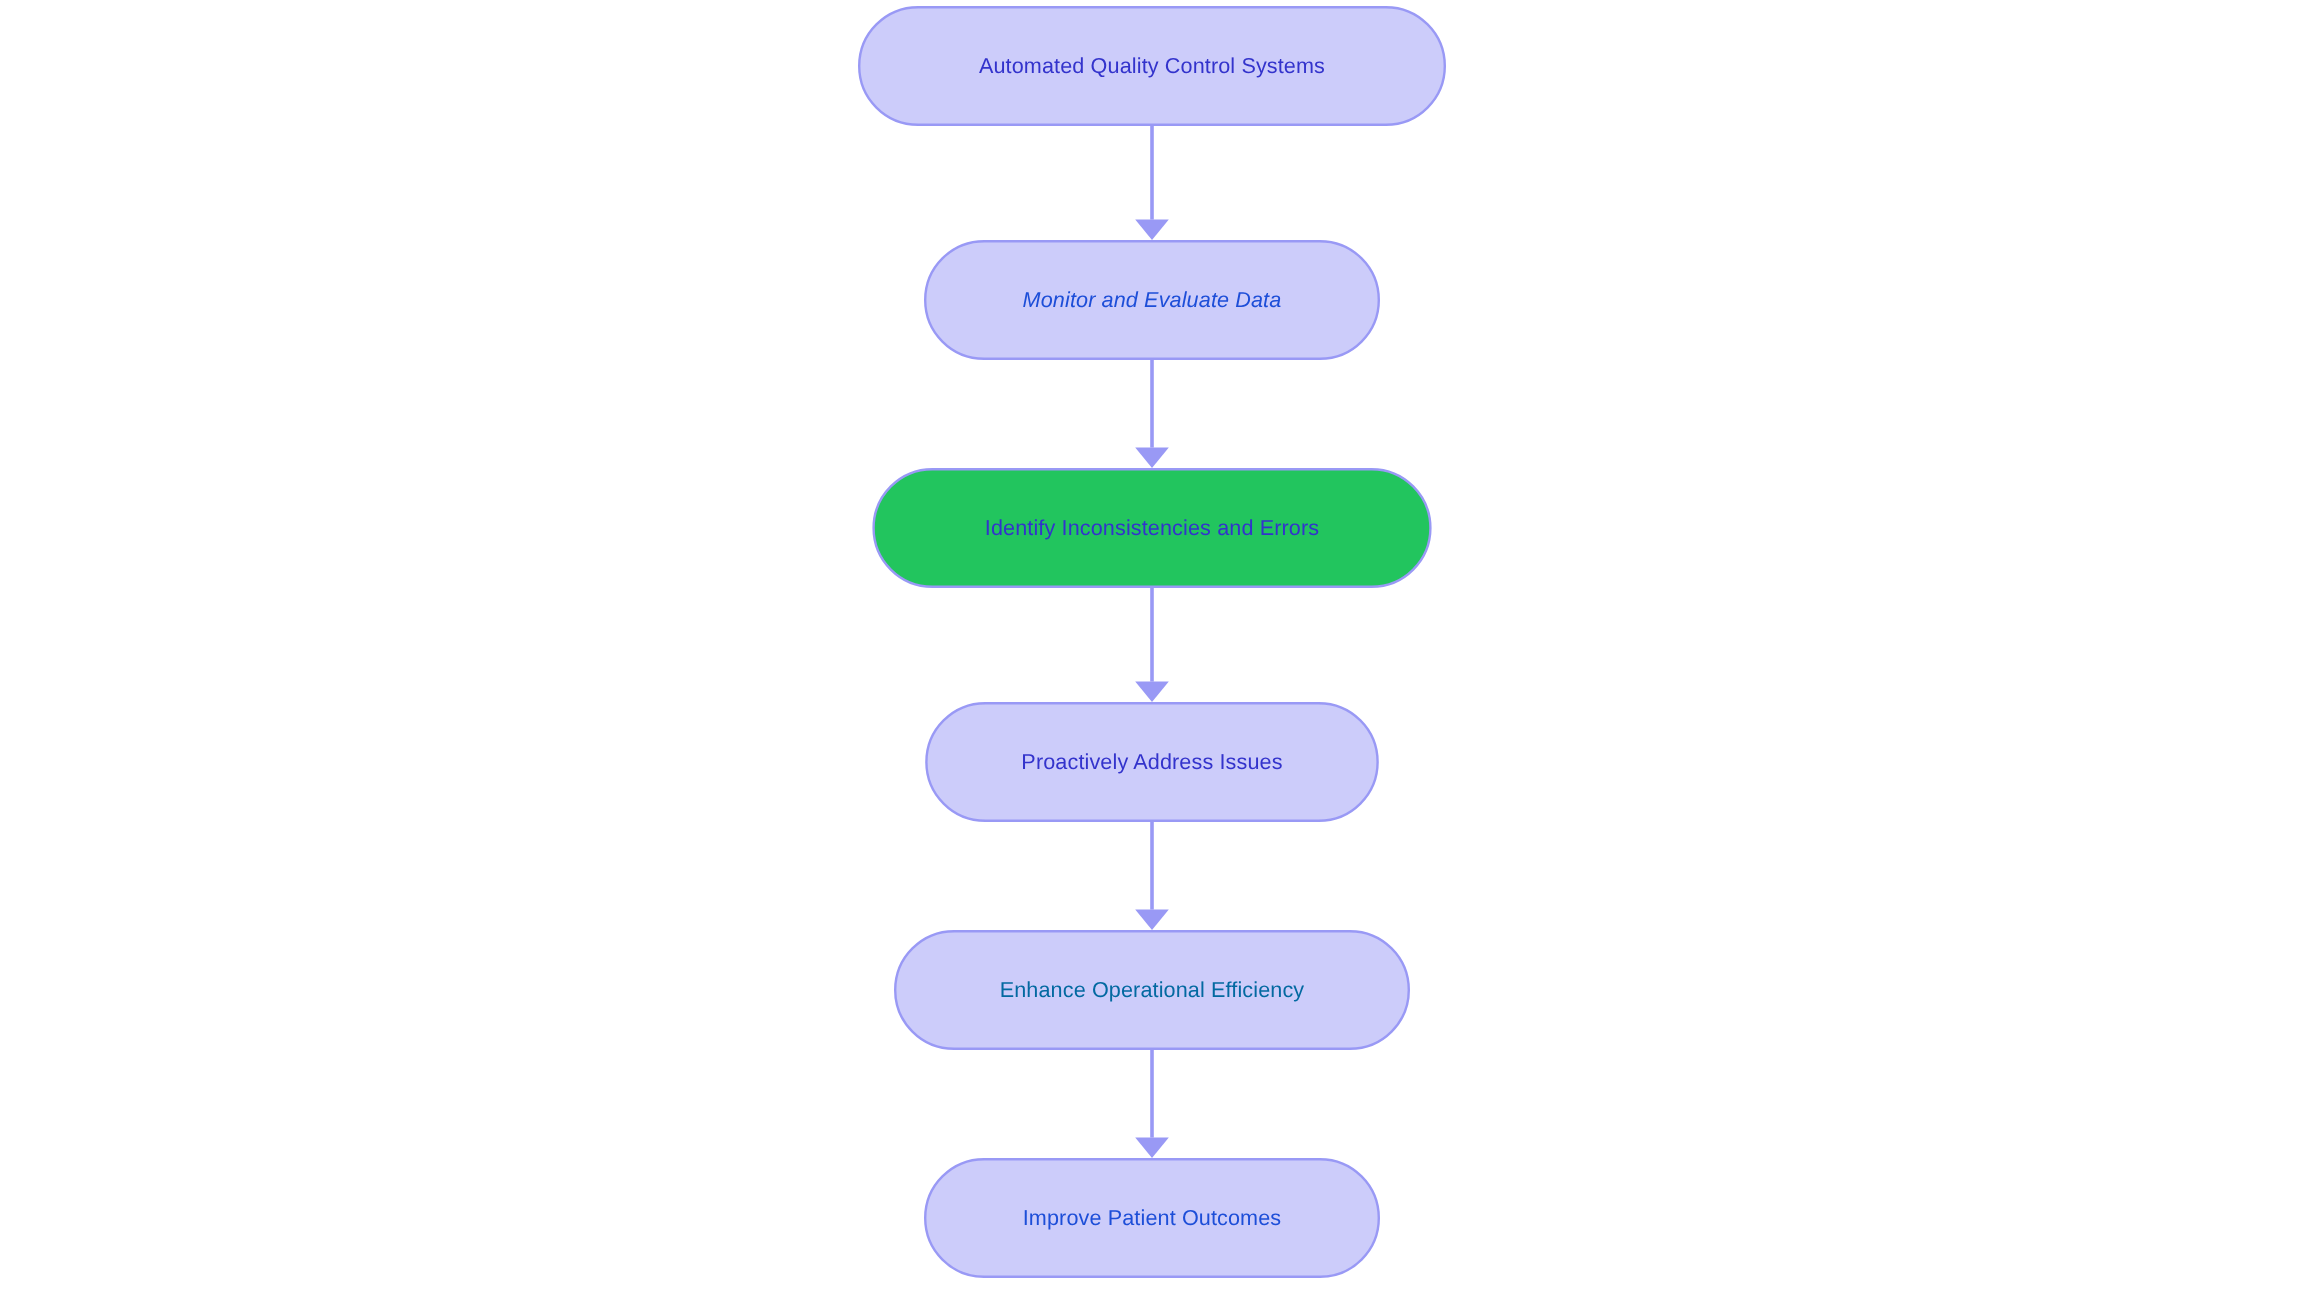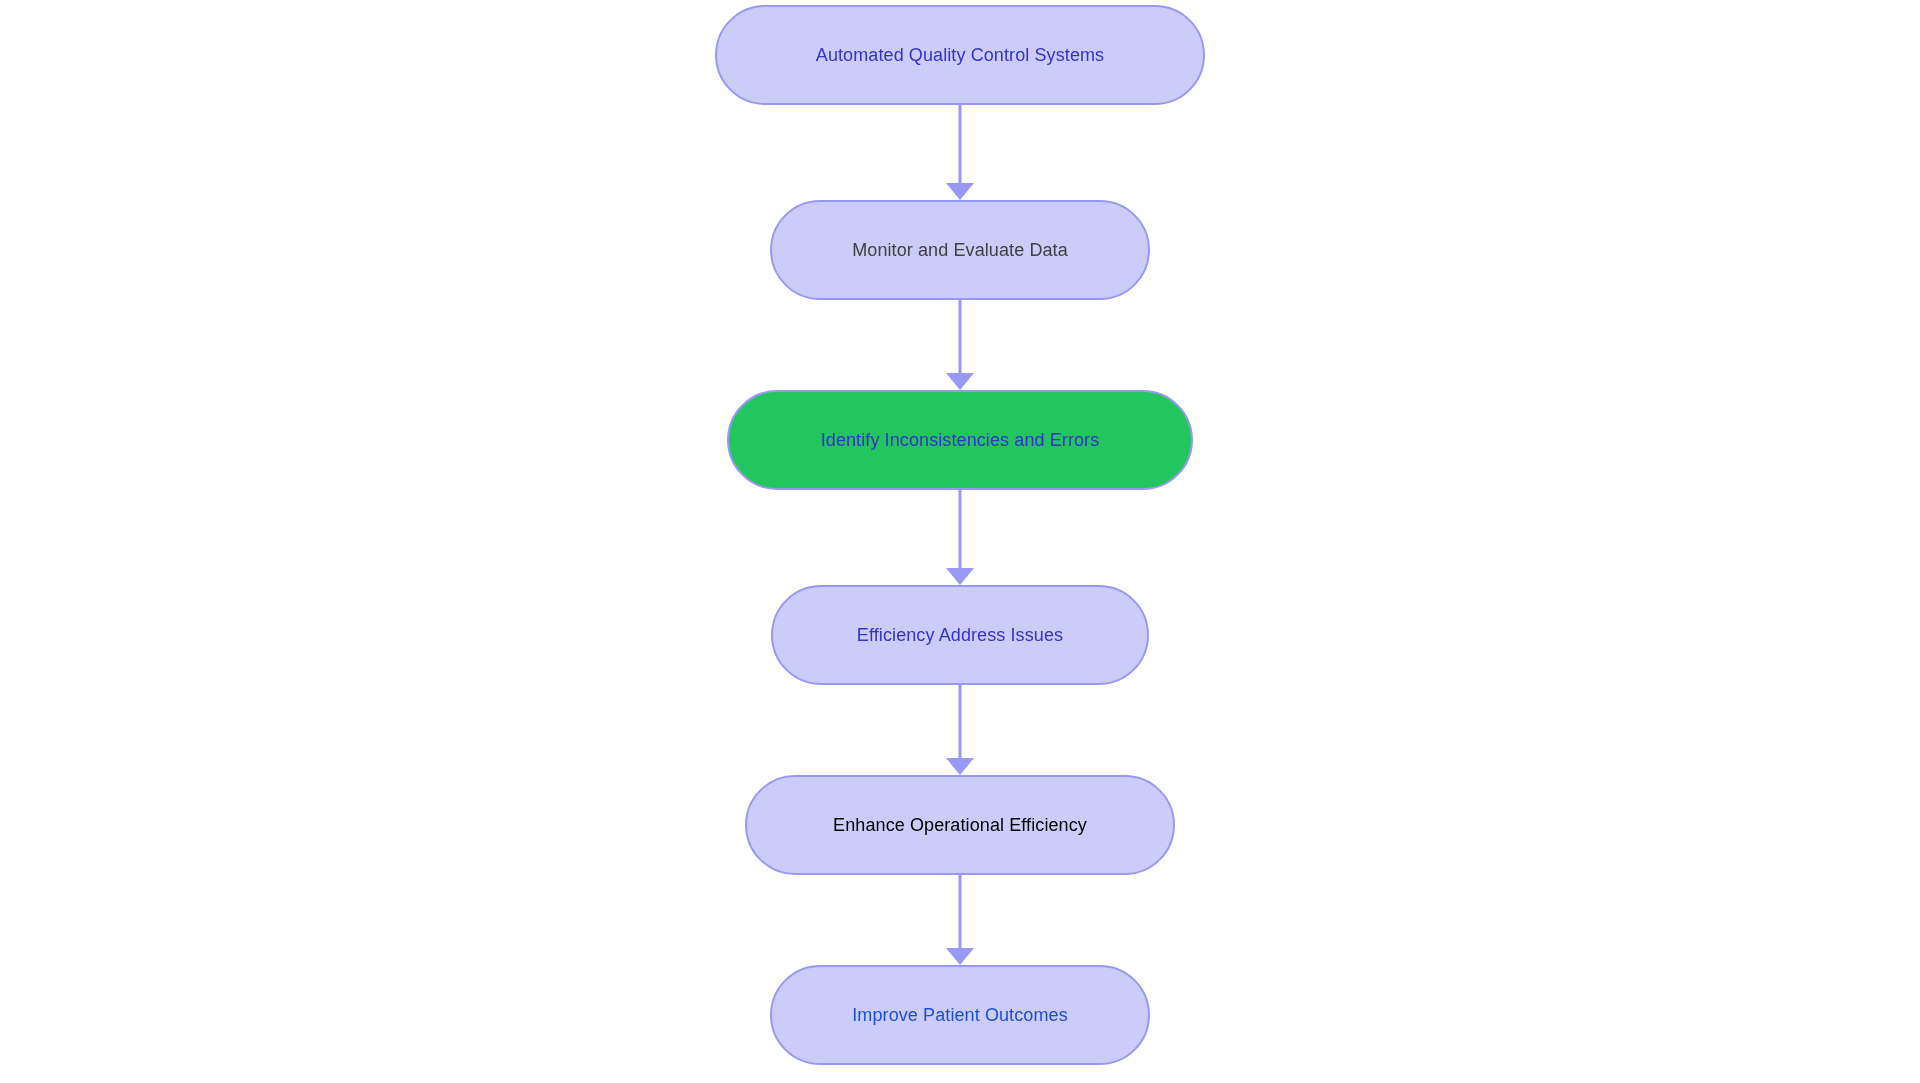--- a/index.html
+++ b/index.html
@@ -104,29 +104,29 @@
     </div>
     <div class="connector" style="left: 960px; top: 875px; height: 90px;">
       <div class="connector-line" style="height: 73px; background: rgb(153, 153, 245);"></div>
       <div class="connector-head" style="border-top-color: rgb(153, 153, 245);"></div>
     </div>
 
     <div class="node" style="left: 960px; top: 5px; width: 490px; height: 100px; border-radius: 50px; background: rgb(204, 204, 250); border-color: rgb(153, 153, 245);">
       <span class="node-label" style="color: rgb(51, 51, 204);">Automated Quality Control Systems</span>
     </div>
     <div class="node" style="left: 960px; top: 200px; width: 380px; height: 100px; border-radius: 50px; background: rgb(204, 204, 250); border-color: rgb(153, 153, 245);">
-      <span class="node-label" style="color: #404040;">Monitor and Evaluate Data</span>
+      <span class="node-label" style="color: #1d4ed8; font-style: italic;">Monitor and Evaluate Data</span>
     </div>
     <div class="node" style="left: 960px; top: 390px; width: 466px; height: 100px; border-radius: 50px; background: #22c55e; border-color: rgb(153, 153, 245);">
       <span class="node-label" style="color: rgb(51, 51, 204);">Identify Inconsistencies and Errors</span>
     </div>
     <div class="node" style="left: 960px; top: 585px; width: 378px; height: 100px; border-radius: 50px; background: rgb(204, 204, 250); border-color: rgb(153, 153, 245);">
-      <span class="node-label" style="color: rgb(51, 51, 204);">Efficiency Address Issues</span>
+      <span class="node-label" style="color: rgb(51, 51, 204);">Proactively Address Issues</span>
     </div>
     <div class="node" style="left: 960px; top: 775px; width: 430px; height: 100px; border-radius: 50px; background: rgb(204, 204, 250); border-color: rgb(153, 153, 245);">
-      <span class="node-label" style="color: #000000;">Enhance Operational Efficiency</span>
+      <span class="node-label" style="color: #0369a1;">Enhance Operational Efficiency</span>
     </div>
     <div class="node" style="left: 960px; top: 965px; width: 380px; height: 100px; border-radius: 50px; background: rgb(204, 204, 250); border-color: rgb(153, 153, 245);">
       <span class="node-label" style="color: #1d4ed8;">Improve Patient Outcomes</span>
     </div>
 
   </div>
 </div>
 
 </body></html>

